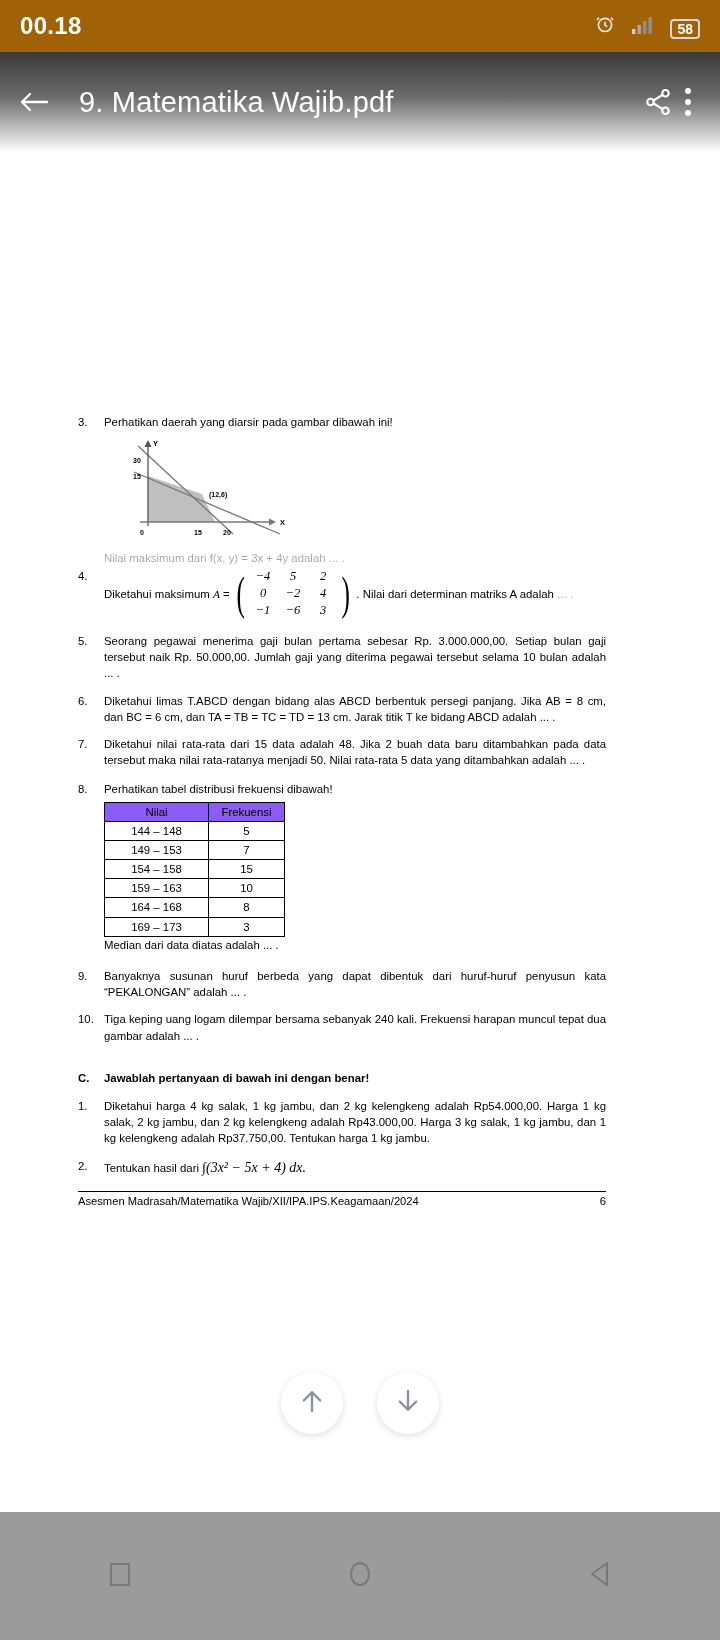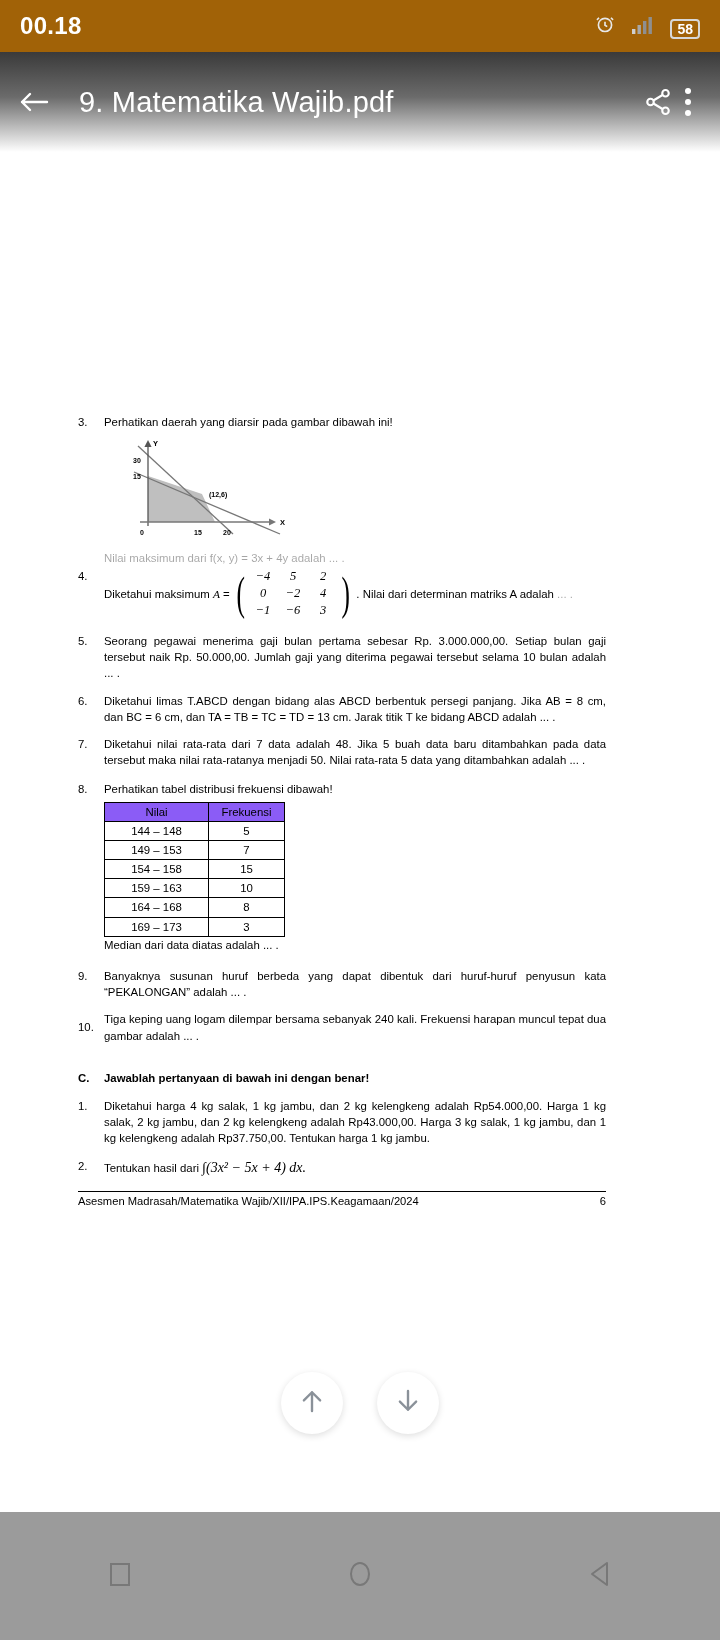--- a/index.html
+++ b/index.html
@@ -240,21 +240,21 @@
       <div class="q-body">Seorang pegawai menerima gaji bulan pertama sebesar Rp. 3.000.000,00. Setiap bulan gaji tersebut naik Rp. 50.000,00. Jumlah gaji yang diterima pegawai tersebut selama 10 bulan adalah ... .</div>
     </div>
 
     <div class="q" style="margin-top:11px;">
       <div class="q-num">6.</div>
       <div class="q-body">Diketahui limas T.ABCD dengan bidang alas ABCD berbentuk persegi panjang. Jika AB = 8 cm, dan BC = 6 cm, dan TA = TB = TC = TD = 13 cm. Jarak titik T ke bidang ABCD adalah ... .</div>
     </div>
 
     <div class="q" style="margin-top:11px;">
       <div class="q-num">7.</div>
-      <div class="q-body">Diketahui nilai rata-rata dari 7 data adalah 48. Jika 5 buah data baru ditambahkan pada data tersebut maka nilai rata-ratanya menjadi 50. Nilai rata-rata 5 data yang ditambahkan adalah ... .</div>
+      <div class="q-body">Diketahui nilai rata-rata dari 15 data adalah 48. Jika 2 buah data baru ditambahkan pada data tersebut maka nilai rata-ratanya menjadi 50. Nilai rata-rata 5 data yang ditambahkan adalah ... .</div>
     </div>
 
     <div class="q tight" style="margin-top:13px;">
       <div class="q-num">8.</div>
       <div class="q-body">Perhatikan tabel distribusi frekuensi dibawah!</div>
     </div>
     <div class="tbl-wrap">
       <table class="freq">
         <thead>
           <tr>
@@ -290,21 +290,21 @@
         </tbody>
       </table>
     </div>
     <div class="tbl-after">Median dari data diatas adalah ... .</div>
 
     <div class="q" style="margin-top:15px;">
       <div class="q-num">9.</div>
       <div class="q-body">Banyaknya susunan huruf berbeda yang dapat dibentuk dari huruf-huruf penyusun kata “PEKALONGAN” adalah ... .</div>
     </div>
 
-    <div class="q" style="margin-top:1px;align-items:center;">
+    <div class="q" style="margin-top:1px;">
       <div class="q-num">10.</div>
       <div class="q-body">Tiga keping uang logam dilempar bersama sebanyak 240 kali. Frekuensi harapan muncul tepat dua gambar adalah ... .</div>
     </div>
 
     <div class="q sect-head">
       <div class="q-num">C.</div>
       <div class="q-body"><span>Jawablah </span><span class="it">pertanyaan</span><span> di bawah ini dengan benar!</span></div>
     </div>
 
     <div class="q">

